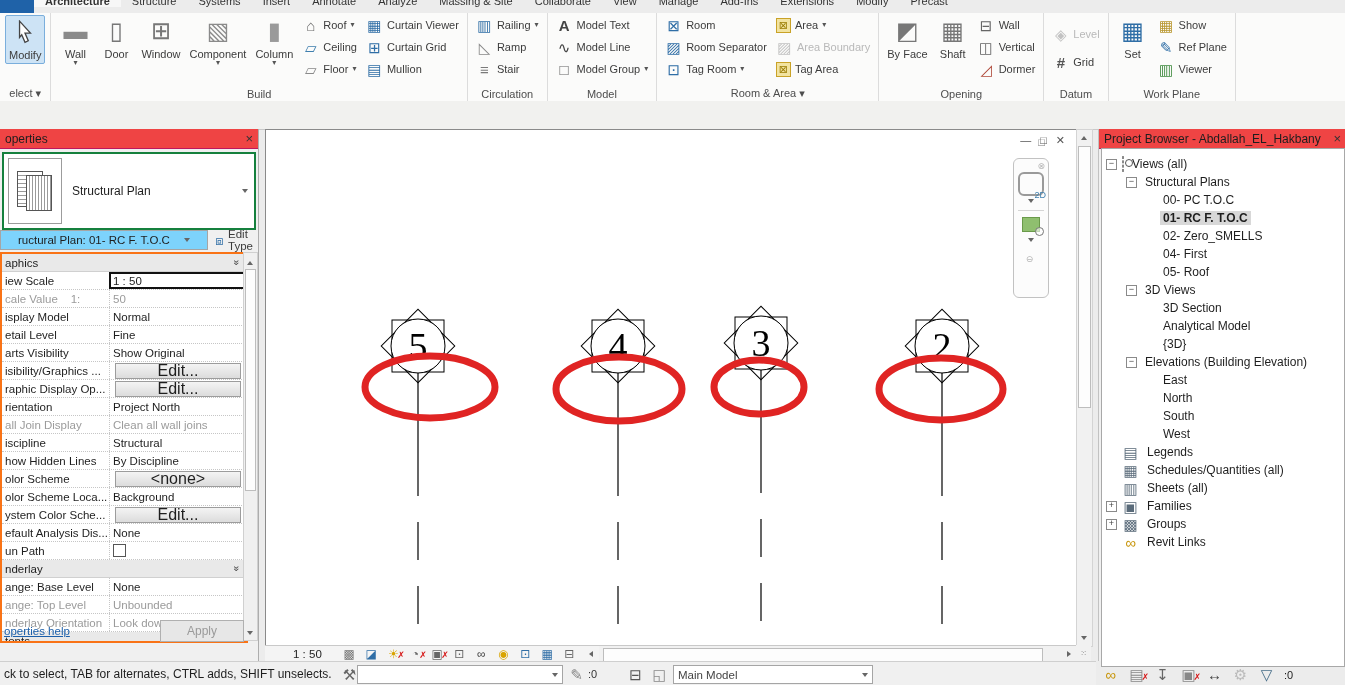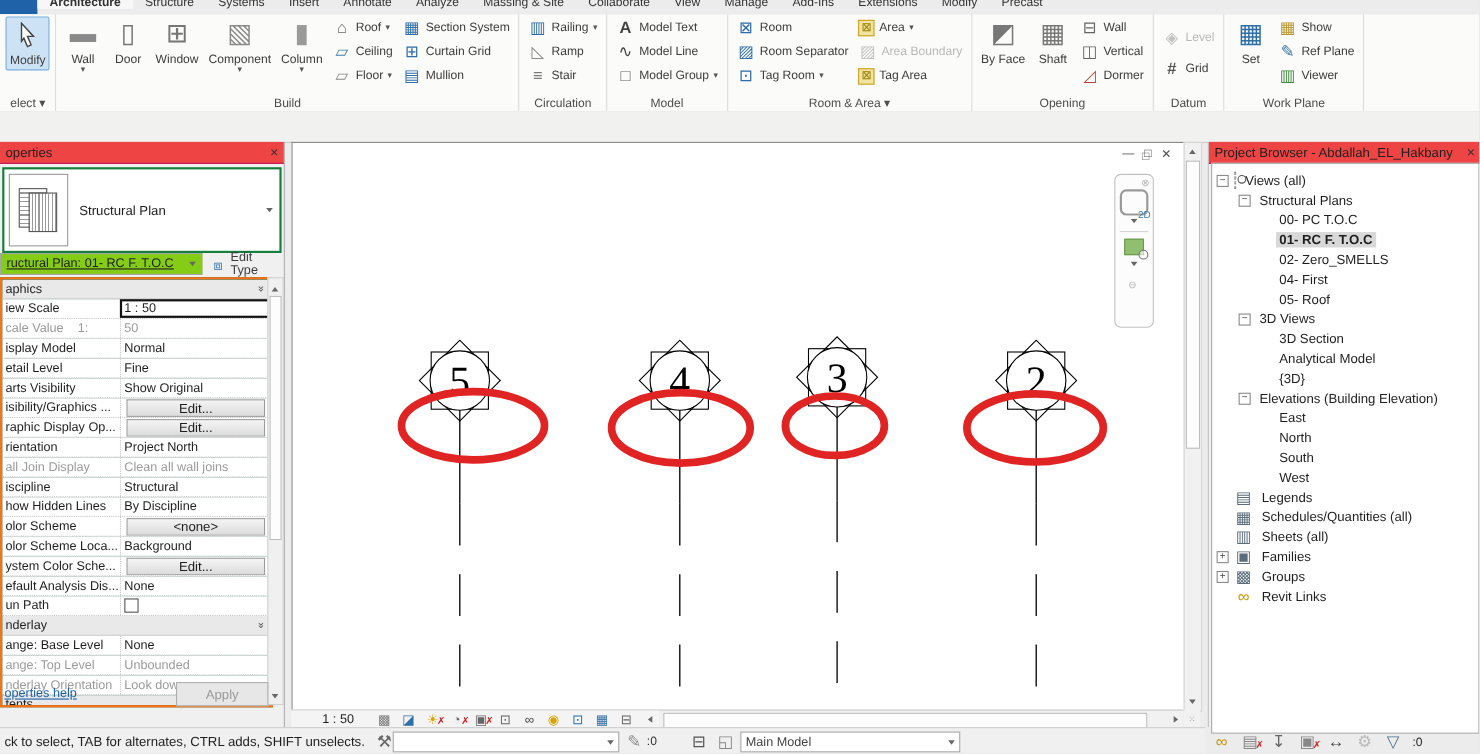--- a/index.html
+++ b/index.html
@@ -38,33 +38,33 @@
   .palette-hdr{height:19px;display:flex;align-items:center;padding:0 5px;font-size:12px;color:#1e1e1e;background:#ef4444;border-bottom:1px solid #be185d;}
   .palette-hdr .x{margin-left:auto;font-size:13px;color:#333;cursor:default;}
   .typesel{position:absolute;left:2px;top:23px;width:250px;height:74px;background:#fff;border:2px solid #15803d;display:flex;align-items:center;}
   .typesel .iconbox{width:52px;height:64px;margin:4px;border:1px solid #9c9c9c;background:#fff;flex:none;}
   .sp-icon{position:relative;width:36px;height:46px;margin:8px auto;}
   .sp-icon::before{content:'';position:absolute;left:0;top:4px;width:24px;height:34px;border:1px solid #555;background:repeating-linear-gradient(#fff 0 3px,#9a9a9a 3px 4px);}
   .sp-icon::after{content:'';position:absolute;left:9px;top:8px;width:24px;height:34px;border:1px solid #555;background:repeating-linear-gradient(90deg,#fff 0 2px,#9a9a9a 2px 3px);}
   .typesel .tname{font-size:12px;color:#1e1e1e;margin-left:6px;}
   .typesel .dd{margin-left:auto;margin-right:6px;}
   .selrow{position:absolute;left:0;top:101px;width:258px;height:20px;display:flex;align-items:center;gap:4px;}
-  .combo{background:#84cc16;border:1px solid #a5a5a5;height:18px;display:flex;align-items:center;font-size:11.5px;padding:0 5px;overflow:hidden;white-space:nowrap;text-decoration:underline;}
+  .combo{background:#7dd3fc;border:1px solid #a5a5a5;height:18px;display:flex;align-items:center;font-size:11.5px;padding:0 17px;overflow:hidden;white-space:nowrap;}
   .combo .dd{margin-left:auto;}
   .selcombo{width:172px;flex:none;}
   .edittype{display:flex;align-items:center;gap:3px;font-size:11.5px;color:#3c3c3c;height:20px;padding:0 2px;}
   .grid{position:absolute;left:0;top:123px;width:244px;height:387px;background:#14532d;border:2px solid #f97316;overflow:hidden;}
   .prow{display:flex;align-items:center;height:17px;border-bottom:1px dotted #c6c6c6;font-size:11.5px;background:#fff;}
   .prow .plabel{width:104px;flex:none;padding-left:3px;white-space:pre;overflow:hidden;color:#1e1e1e;}
   .prow .pval{flex:1;border-left:1px dotted #c6c6c6;padding:0 3px;height:100%;display:flex;align-items:center;overflow:hidden;white-space:nowrap;}
   .prow.disabled .plabel,.prow.disabled .pval{color:#9b9b9b;}
   .prow.section{background:#e9e9e9;border-bottom:1px solid #d0d0d0;}
   .prow.section .plabel{width:auto;flex:1;font-size:11.5px;}
   .chev{transform:rotate(90deg);display:inline-block;font-size:10px;color:#444;margin-right:6px;}
-  .valbtn{margin:1px auto;width:96%;height:14px;background:linear-gradient(#f4f4f4,#dcdcdc);border:1px solid #9c9c9c;font-size:12px;display:flex;align-items:center;justify-content:center;color:#1e1e1e;}
+  .valbtn{margin:1px auto;width:96%;height:14px;background:linear-gradient(#f4f4f4,#dcdcdc);border:1px solid #9c9c9c;font-size:16px;display:flex;align-items:center;justify-content:center;color:#1e1e1e;}
   .pval.selected{outline:2px solid #111;outline-offset:-2px;}
   .cb{width:11px;height:11px;border:1px solid #555;background:#fff;}
   .pscroll{position:absolute;right:0;top:123px;width:13px;height:387px;background:#f0f0f0;border:1px solid #d0d0d0;}
   .pscroll .thumb{position:absolute;left:1px;right:1px;top:16px;height:220px;background:#fdfdfd;border:1px solid #bdbdbd;}
   .props-footer{position:absolute;left:0;top:492px;width:258px;height:20px;display:flex;align-items:center;}
   .helplink{color:#1b5faa;text-decoration:underline;font-size:11.5px;margin-left:4px;}
   .applybtn{margin-left:auto;margin-right:14px;width:82px;height:20px;background:#e7e7e7;border:1px solid #b0b0b0;color:#9a9a9a;font-size:12px;display:flex;align-items:center;justify-content:center;}
   
   .canvas{position:absolute;left:265px;top:129px;width:811px;height:516px;background:#fff;border-left:1px solid #8a8a8a;border-top:1px solid #8a8a8a;}
   .canvas svg{position:absolute;left:0;top:0;}
@@ -171,21 +171,21 @@
             </div>
             <div class="smallbtn">
               <span class="ic" style="color: rgb(138, 138, 138);">▱</span>
               <span class="slabel">Floor</span>
               <span class="arrow9">▾</span>
             </div>
           </div>
           <div class="vstack">
             <div class="smallbtn">
               <span class="ic" style="color: rgb(47, 110, 166);">▦</span>
-              <span class="slabel">Section System</span>
+              <span class="slabel">Curtain Viewer</span>
             </div>
             <div class="smallbtn">
               <span class="ic" style="color: rgb(47, 110, 166);">⊞</span>
               <span class="slabel">Curtain Grid</span>
             </div>
             <div class="smallbtn">
               <span class="ic" style="color: rgb(47, 110, 166);">▤</span>
               <span class="slabel">Mullion</span>
             </div>
           </div>

